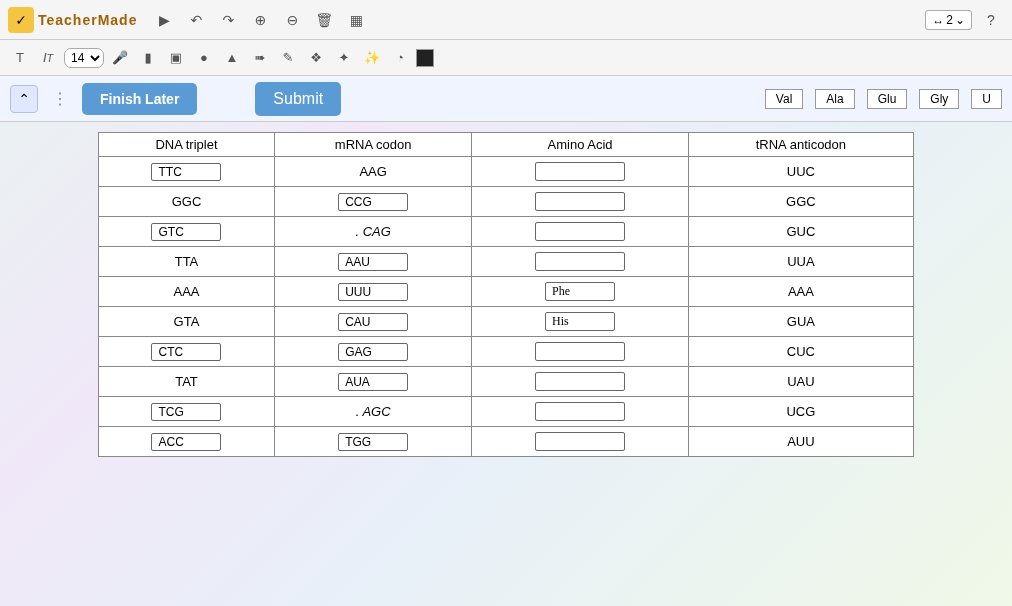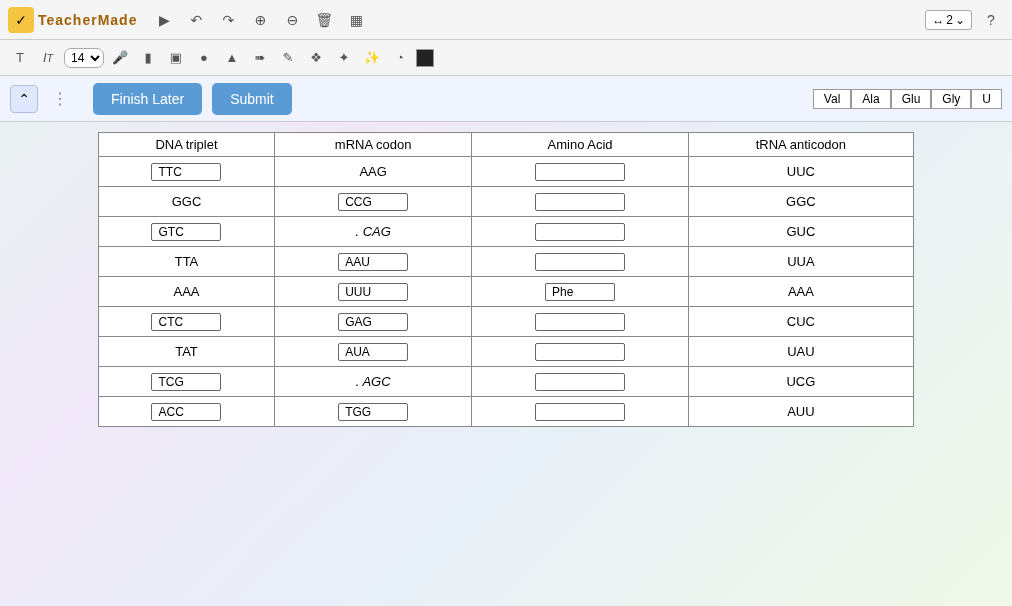--- a/index.html
+++ b/index.html
@@ -127,32 +127,32 @@
       padding: 0 4px;
     }
     .finish-later-btn {
       background: #5b9bd5;
       color: white;
       border: none;
       border-radius: 5px;
       padding: 8px 18px;
       font-size: 14px;
       cursor: pointer;
-      font-weight: 400;
-      margin-left: 11px;
+      font-weight: 700;
     }
     .submit-btn {
       background: #5b9bd5;
       color: white;
       border: none;
       border-radius: 5px;
       padding: 8px 18px;
-      font-size: 14px;
+      font-size: 16px;
       cursor: pointer;
       font-weight: 500;
+      margin-left: 48px;
     }
 
     
     .content-area {
       padding: 10px 20px;
       position: relative;
       height: calc(606px - 40px - 36px - 46px);
       overflow: hidden;
     }
     .amino-label-cell {
@@ -197,20 +197,21 @@
       text-align: left;
     }
     td.dna-col {
       text-align: center;
     }
     td.mrna-col {
       text-align: center;
     }
     td.amino-col {
       text-align: center;
+      font-family: Liberation Serif, serif;
     }
     td.trna-col {
       text-align: center;
     }
   </style>
 </head>
 <body>
 
 <div class="toolbar-top">
   <div class="logo-area">
@@ -259,21 +260,21 @@
   <div class="tb2-icon">◔</div>
   <div style="width:18px; height:18px; background:#222; border:1px solid #999; cursor:pointer;"></div>
 </div>
 
 <div class="action-bar">
   <div class="chevron-btn">⌃</div>
   <div class="dots-btn">⋮</div>
   <button class="finish-later-btn">Finish Later</button>
   <button class="submit-btn">Submit</button>
 
-  <div style="margin-left: auto; display:flex; gap:0; font-size:12px;">
+  <div style="margin-left: auto; display:flex; gap:12px; font-size:12px;">
     <div class="amino-label-cell">Val</div>
     <div class="amino-label-cell">Ala</div>
     <div class="amino-label-cell">Glu</div>
     <div class="amino-label-cell">Gly</div>
     <div class="amino-label-cell">U</div>
   </div>
 </div>
 
 <div class="content-area">
   <table class="main-table">
@@ -310,20 +311,26 @@
           <td class="amino-col"><span class="input-cell" style="min-width: 90px;">&nbsp;</span></td>
           <td class="trna-col">UUA</td>
         </tr>
         <tr>
           <td class="dna-col">AAA</td>
           <td class="mrna-col"><span class="input-cell">UUU</span></td>
           <td class="amino-col"><span class="input-cell">Phe</span></td>
           <td class="trna-col">AAA</td>
         </tr>
         <tr>
+          <td class="dna-col">GTA</td>
+          <td class="mrna-col"><span class="input-cell">CAU</span></td>
+          <td class="amino-col"><span class="input-cell">His</span></td>
+          <td class="trna-col">GUA</td>
+        </tr>
+        <tr>
           <td class="dna-col"><span class="input-cell">CTC</span></td>
           <td class="mrna-col"><span class="input-cell">GAG</span></td>
           <td class="amino-col"><span class="input-cell" style="min-width: 90px;">&nbsp;</span></td>
           <td class="trna-col">CUC</td>
         </tr>
         <tr>
           <td class="dna-col">TAT</td>
           <td class="mrna-col"><span class="input-cell">AUA</span></td>
           <td class="amino-col"><span class="input-cell" style="min-width: 90px;">&nbsp;</span></td>
           <td class="trna-col">UAU</td>

